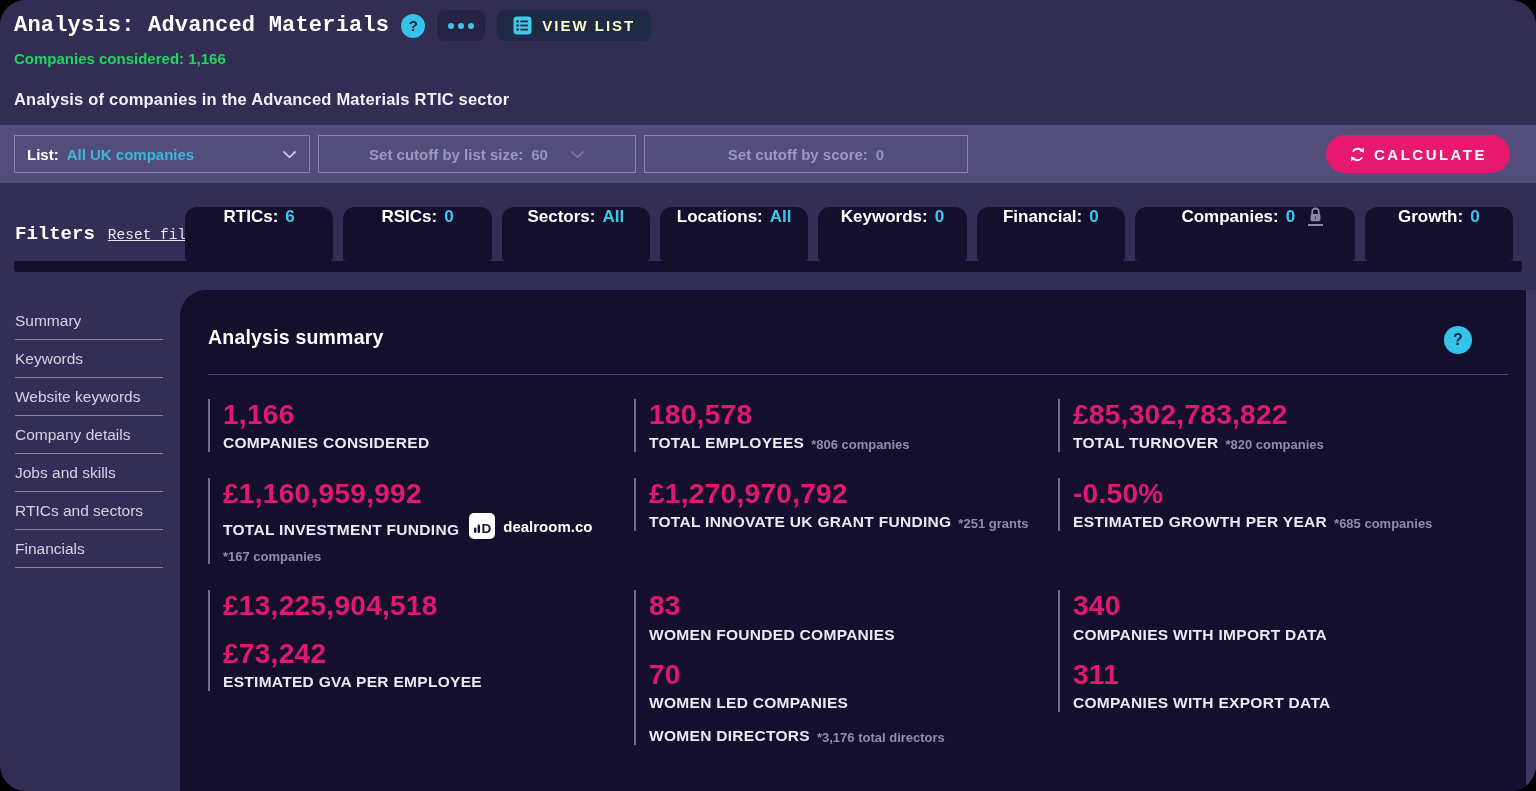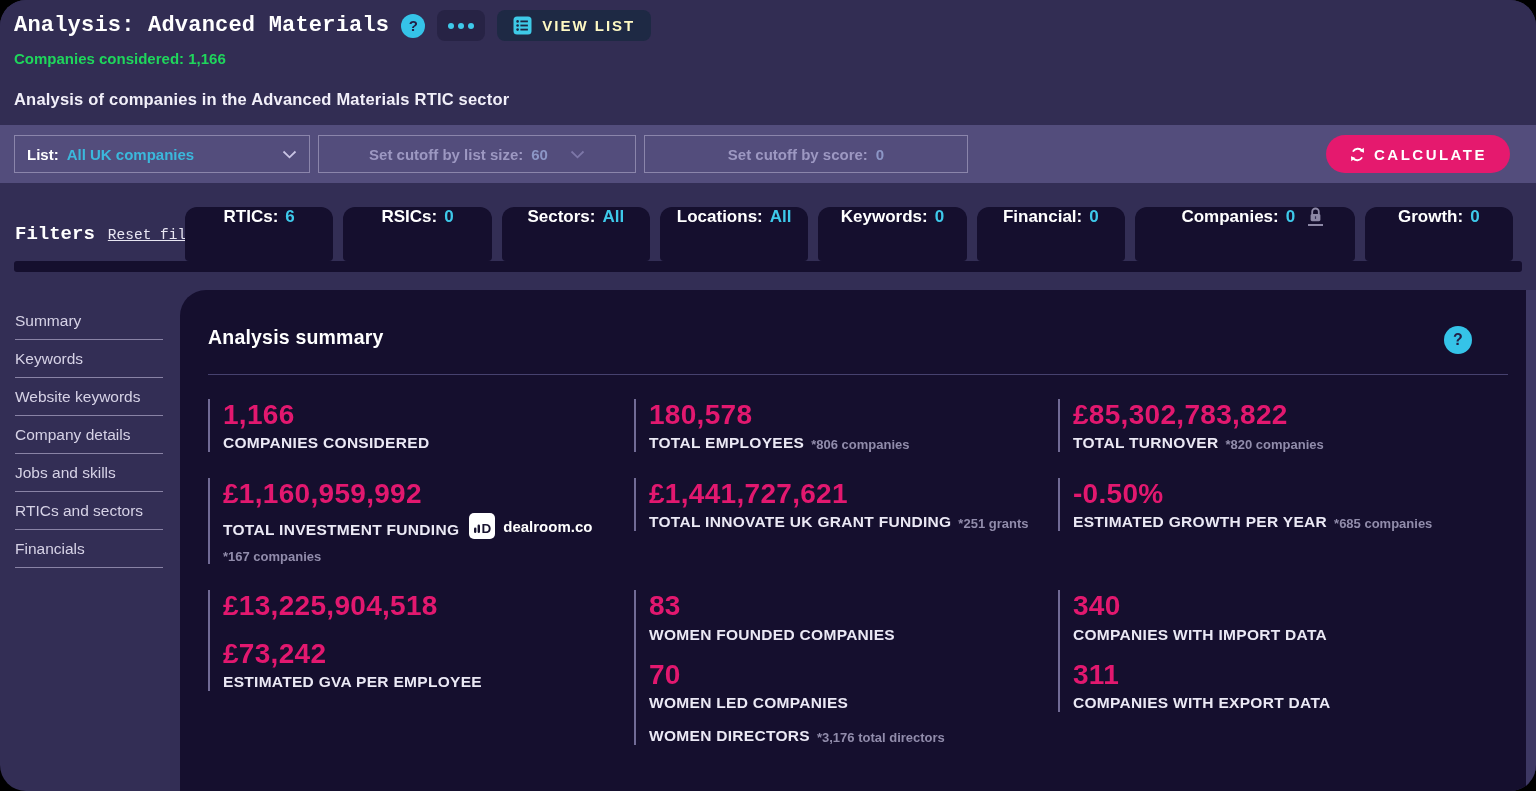--- a/index.html
+++ b/index.html
@@ -293,21 +293,21 @@
                   <text x="12.6" y="20" font-size="13.5" font-weight="bold" fill="#17122f" font-family="Liberation Sans, sans-serif">D</text>
                 </svg>
                 <span class="brand-name">dealroom.co</span>
               </span>
               <span class="note note-line">*167 companies</span>
             </div>
           </div>
         </div>
         <div class="cell">
           <div class="stat">
-            <div class="stat-value">£1,441,727,621</div>
+            <div class="stat-value">£1,270,970,792</div>
             <div class="stat-label-row">
               <span class="stat-label">TOTAL INNOVATE UK GRANT FUNDING</span>
               <span class="note">*251 grants</span>
             </div>
           </div>
         </div>
         <div class="cell">
           <div class="stat">
             <div class="stat-value">-0.50%</div>
             <div class="stat-label-row">

